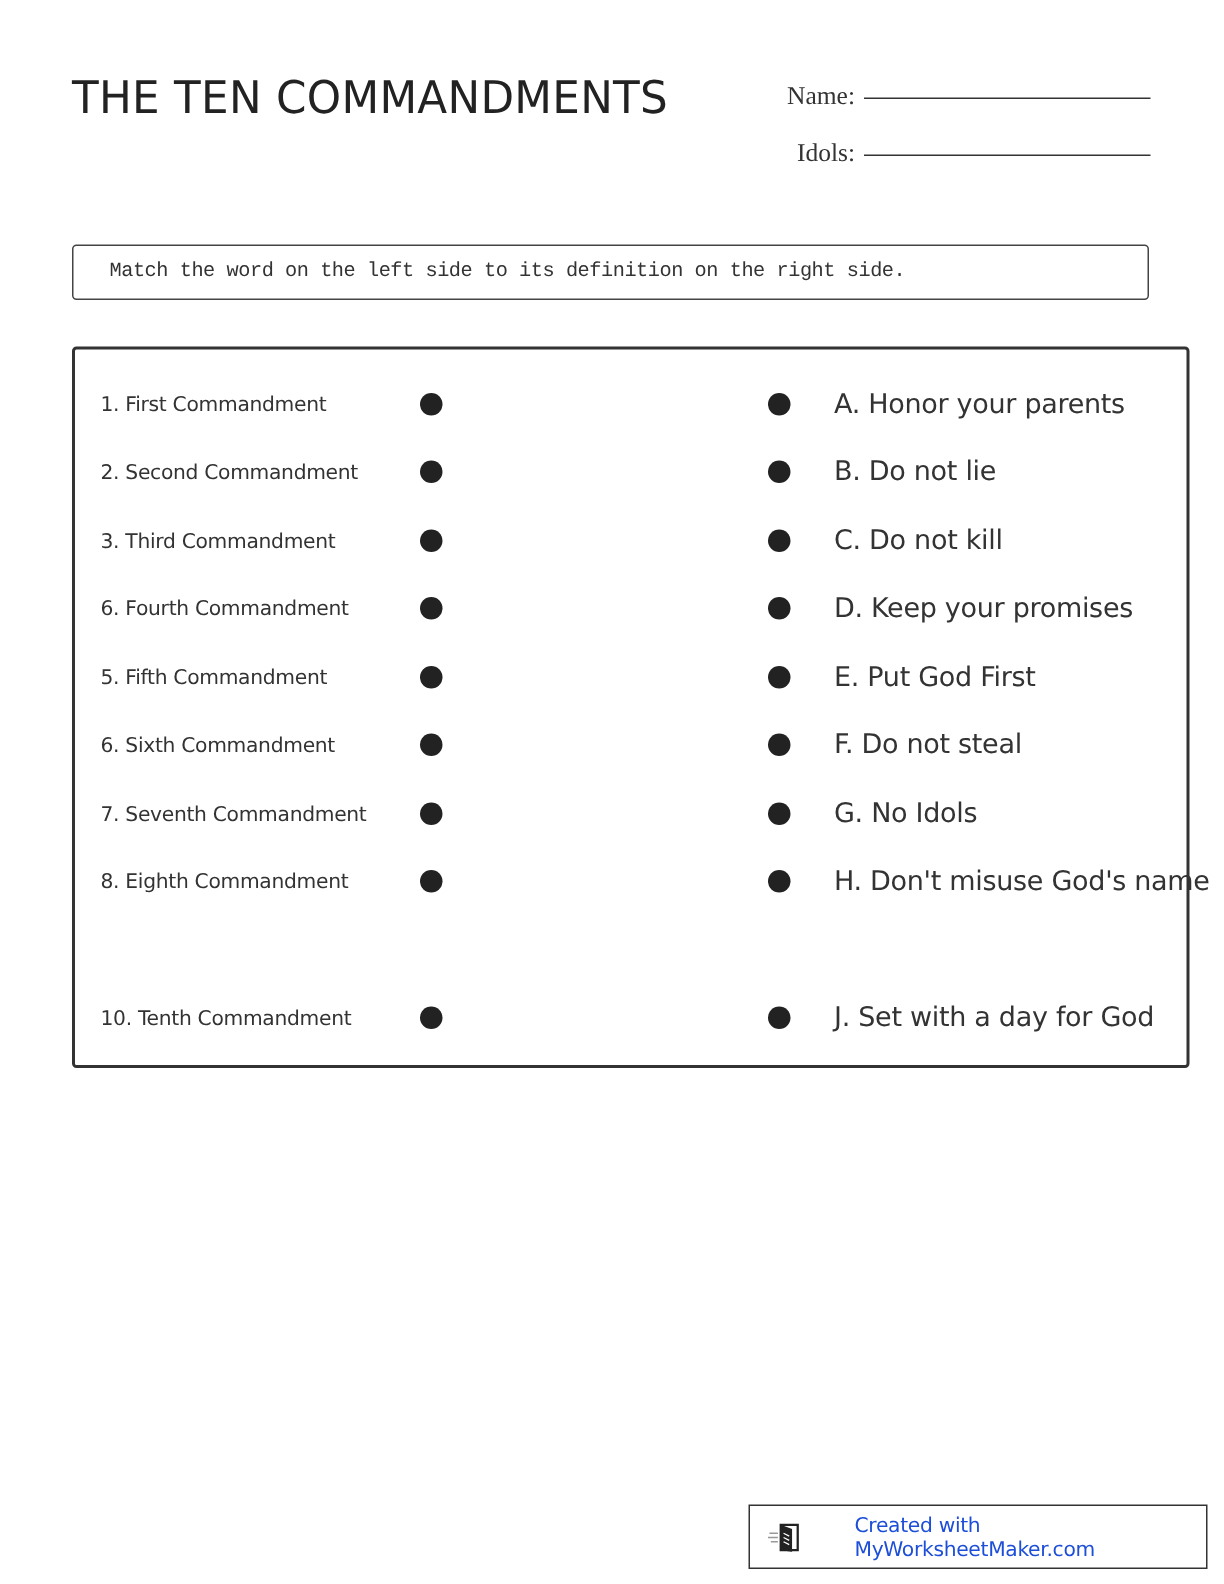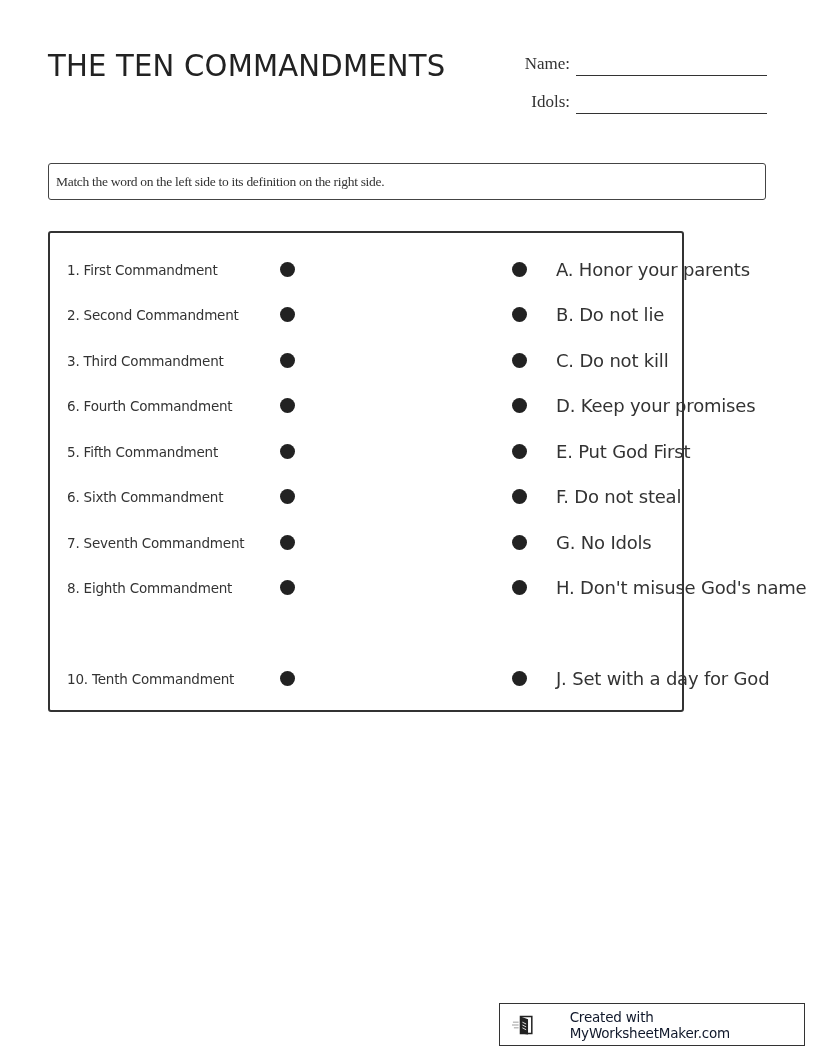--- a/index.html
+++ b/index.html
@@ -3,38 +3,38 @@
   <meta charset="utf-8">
   <style>
     html, body { margin: 0; padding: 0; background: #ffffff; }
     body { width: 816px; height: 1056px; position: relative; overflow: hidden; color: #222222; }
     .title {
       position: absolute; left: 48px; top: 48px;
       font-family: "DejaVu Sans", sans-serif; font-size: 30px; font-weight: normal;
       letter-spacing: 0.2px; color: #222222; margin: 0; white-space: nowrap;
       transform: scaleX(0.97); transform-origin: left center;
     }
-    .field { position: absolute; display: flex; align-items: flex-end; }
+    .field { position: absolute; display: flex; align-items: center; }
     .field-label {
       font-family: "Liberation Serif", serif; font-size: 17px; color: #333333;
       width: 70px; text-align: right; padding-right: 6px; line-height: 20px;
     }
     .field-line { width: 191px; height: 0; border-bottom: 1.3px solid #333333; margin-bottom: -2px; }
     .name-field { left: 500px; top: 54px; }
     .date-field { left: 500px; top: 92px; }
 
     .instructions {
       position: absolute; left: 48px; top: 163px; width: 718px; height: 37px;
       box-sizing: border-box; border: 1.3px solid #444444; border-radius: 3px;
-      font-family: Liberation Serif, serif; font-size: 13.5px; color: #333333;
-      padding-left: 7px; line-height: 36px;
+      font-family: Liberation Mono, monospace; font-size: 13.5px; color: #333333;
+      padding-left: 24px; line-height: 36px;
       letter-spacing: -0.3px;
     }
     .match-box {
-      position: absolute; left: 48px; top: 231px; width: 636px; height: 481px;
+      position: absolute; left: 48px; top: 231px; width: 745px; height: 481px;
       box-sizing: border-box; border: 2px solid #333333; border-radius: 3px; padding-left: 26px;
     }
     .row { position: absolute; left: 0; width: 100%; height: 20px; }
     .term {
       position: absolute; left: 17px; top: 0;
       font-family: "DejaVu Sans", sans-serif; font-size: 13.5px; color: #333333;
       line-height: 20px; white-space: nowrap; letter-spacing: -0.2px;
     }
     .def {
       position: absolute; left: 506px; top: 0;
@@ -45,21 +45,21 @@
       position: absolute; top: 2px; width: 15px; height: 15px; border-radius: 50%;
       background: #222222;
     }
     .dot-left { left: 230px; }
     .dot-right { left: 462px; }
 
     .credit {
       position: absolute; left: 499px; top: 1003px; width: 306px; height: 43px;
       box-sizing: border-box; border: 1.3px solid #333333;
       display: flex; align-items: center; padding-left: 12px;
-      font-family: "DejaVu Sans", sans-serif; font-size: 13.5px; color: #0f172a;
+      font-family: "DejaVu Sans", sans-serif; font-size: 13.5px; color: #1d4ed8;
       letter-spacing: -0.2px;
       gap: 29px;
     }
     .credit-icon { width: 24px; height: 22px; margin-right: 6px; }
   </style>
 </head>
 <body>
 
 <h1 class="title">THE TEN COMMANDMENTS</h1>
 

